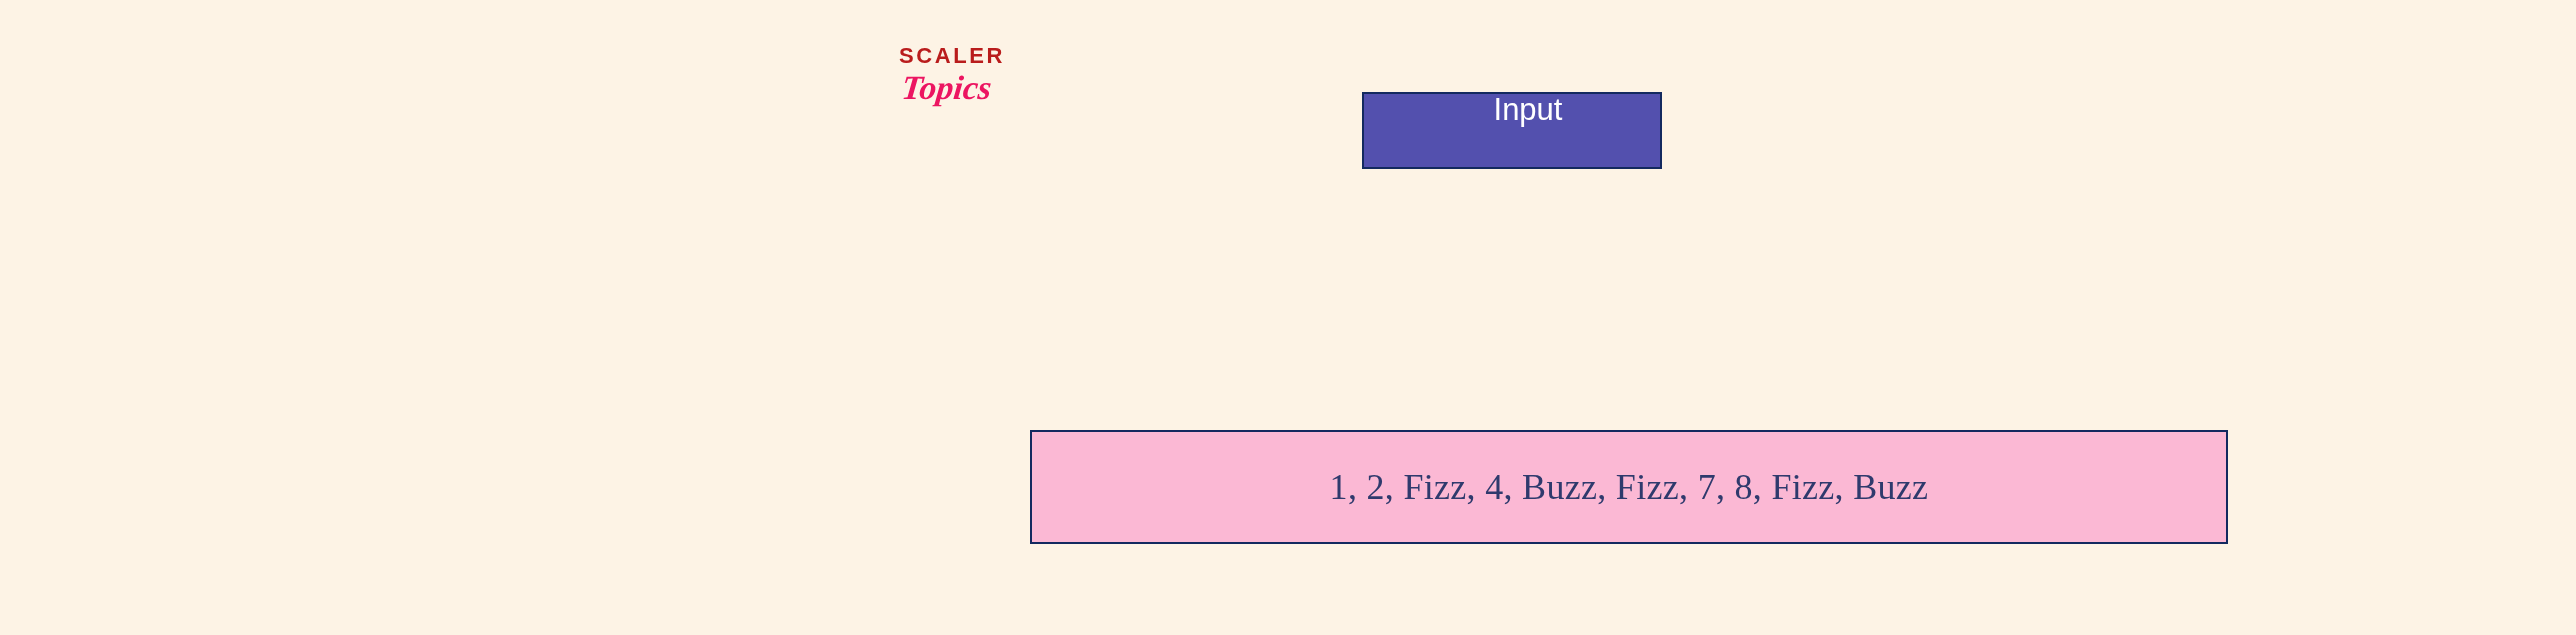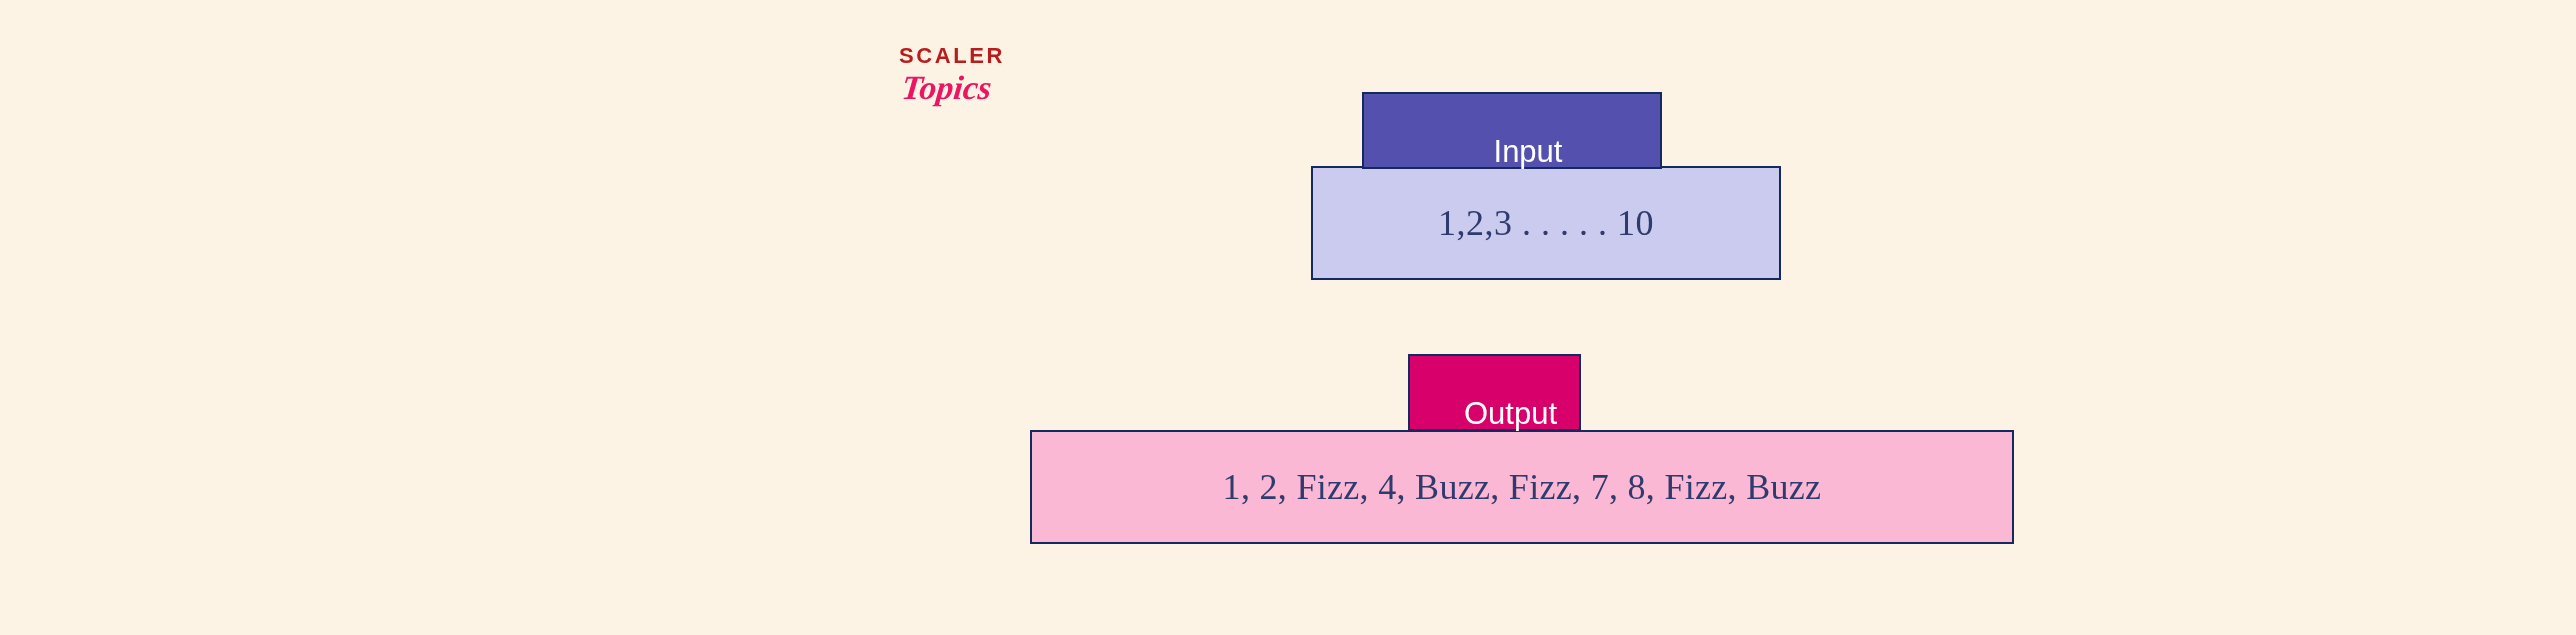--- a/index.html
+++ b/index.html
@@ -50,21 +50,21 @@
     line-height: 1;
     transform: skewX(-6deg);
   }
 
   
   .tab {
     position: absolute;
     box-sizing: border-box;
     border: 2.6px solid #13295f;
     display: flex;
-    align-items: flex-end;
+    align-items: flex-start;
     justify-content: center;
     color: #ffffff;
     font-family: "Liberation Sans", sans-serif;
     font-weight: 400;
     line-height: 1;
     padding-left: 32px;
   }
   .panel {
     position: absolute;
     box-sizing: border-box;
@@ -104,21 +104,21 @@
     top: 354px;
     width: 173px;
     height: 77px;
     background: #d8006a;
     font-size: 31px;
     z-index: 2;
   }
   .panel-output {
     left: 1030px;
     top: 430px;
-    width: 984px;
+    width: 1198px;
     height: 114px;
     background: #fbb8d4;
     font-size: 36px;
     letter-spacing: 0.3px;
     z-index: 1;
   }
 </style>
 </head>
 <body>
 
@@ -126,26 +126,20 @@
 
   <div class="logo">
     <span class="logo-scaler">SCALER</span>
     <span class="logo-topics">Topics</span>
   </div>
 
   <div class="tab tab-input">
     <span>Input</span>
   </div>
 
-  <div class="panel panel-input">
-    <span>1,2,3 . . . . . 10</span>
-  </div>
 
-  <div class="tab tab-output">
-    <span>Output</span>
-  </div>
 
   <div class="panel panel-output">
     <span>1, 2, Fizz, 4, Buzz, Fizz, 7, 8, Fizz, Buzz</span>
   </div>
 
 </div>
 
 
 </body></html>

